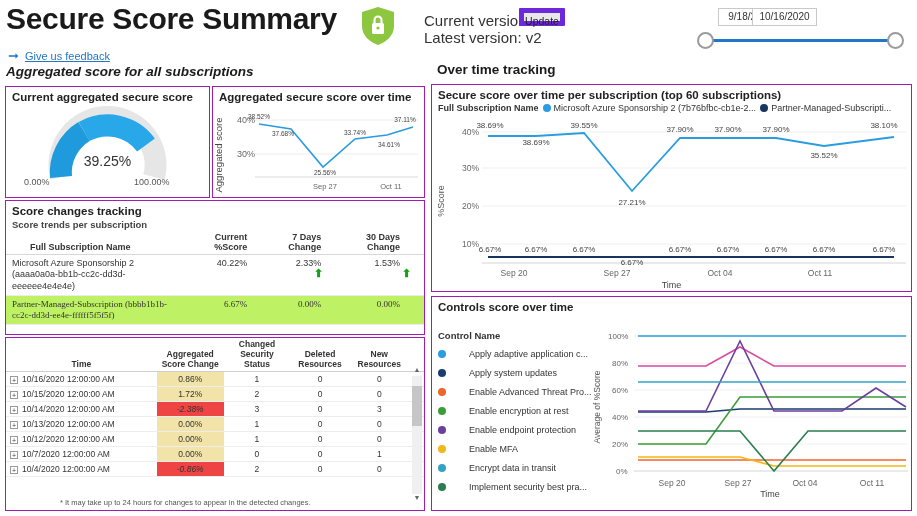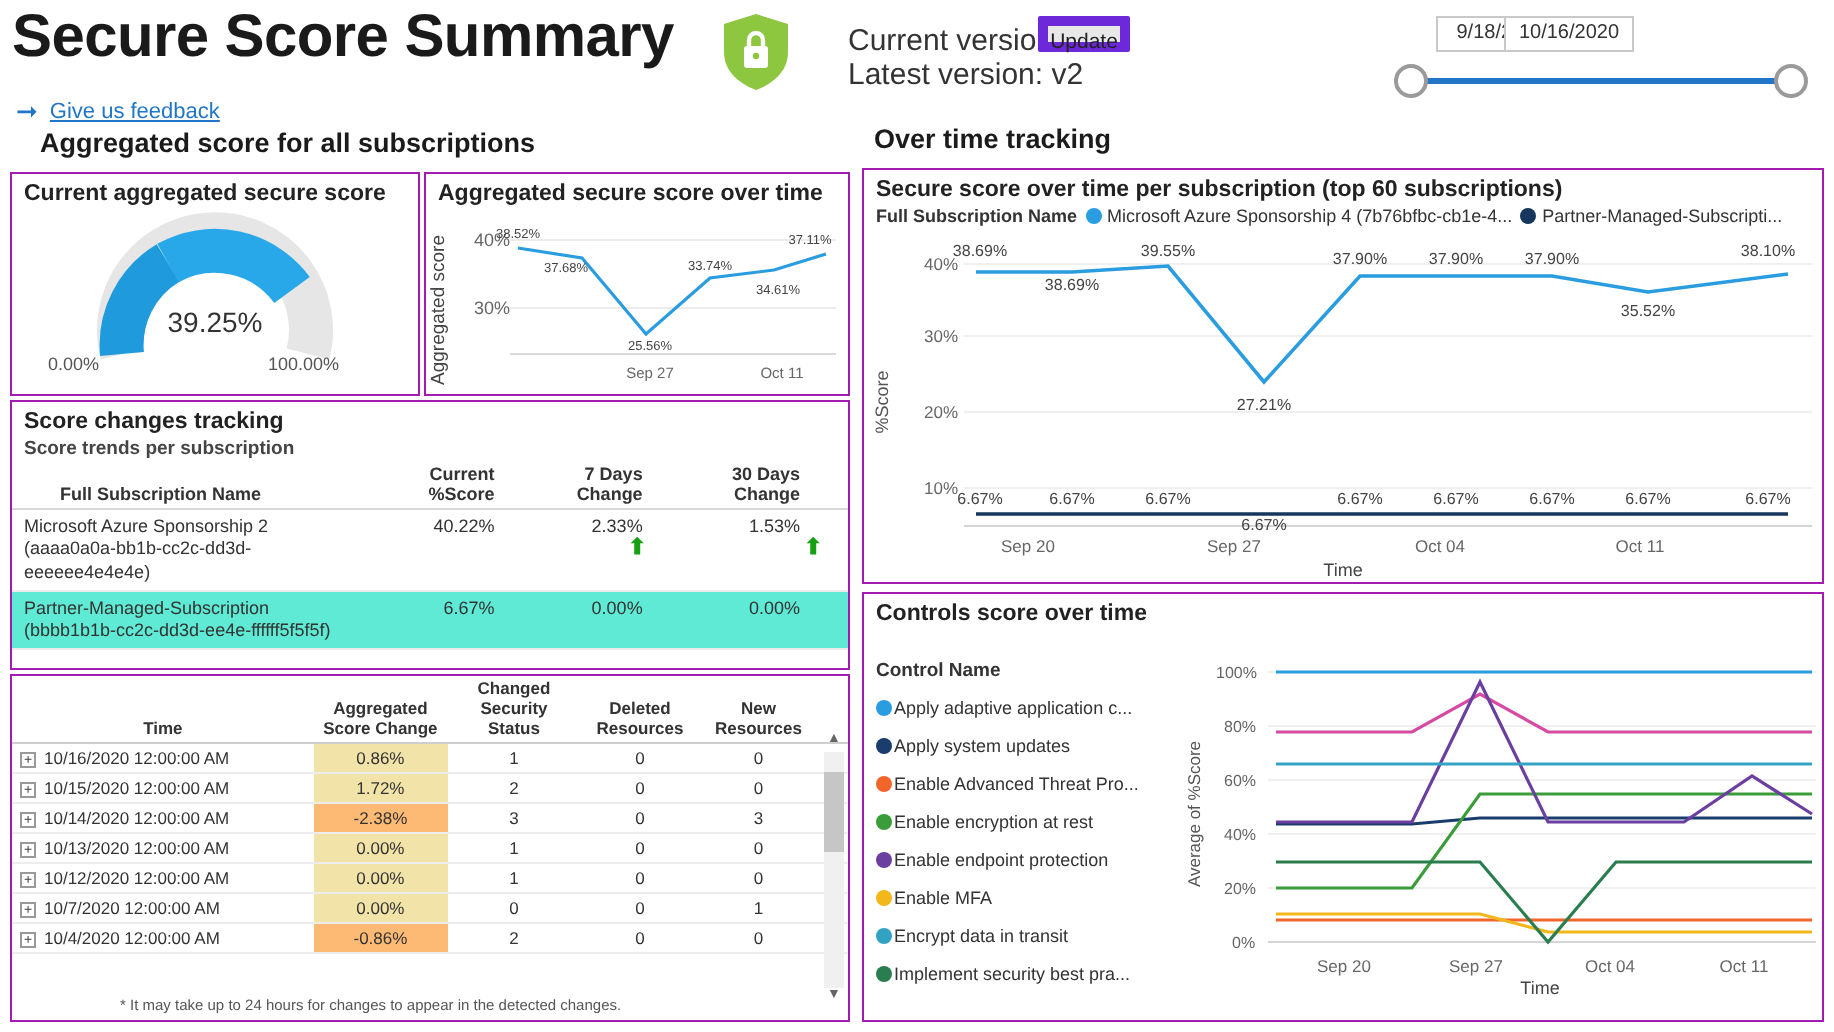--- a/index.html
+++ b/index.html
@@ -60,21 +60,21 @@
     position: absolute; top: 2px; width: 17px; height: 17px;
     border-radius: 50%; background: #fff; border: 2px solid #9a9a9a;
   }
   .sh-left { left: 0px; }
   .sh-right { left: 190px; }
 
   
   .sec-head {
     font-size: 13.5px; font-weight: bold; color: #1b1b1b;
   }
-  #aggHead { position: absolute; left: 20px; top: 64px; }
+  #aggHead { position: absolute; left: 6px; top: 64px; font-style: italic; }
   #overHead { position: absolute; left: 437px; top: 62px; }
 
   
   .panel { position: absolute; border: 1px solid #a21caf; background: #fff; }
   .panel-title {
     font-size: 11.5px; font-weight: bold; color: #222;
     padding: 4px 6px 2px 6px;
   }
   .panel-sub {
     font-size: 9.5px; font-weight: bold; color: #444;
@@ -102,39 +102,39 @@
     padding: 2px 6px; border-bottom: 1px solid #d8d8d8;
     font-size: 9px; vertical-align: bottom;
   }
   .trend-table th.lbl { text-align: left; padding-left: 24px; }
   .trend-table td {
     padding: 3px 6px; font-size: 9px; color: #333;
     text-align: right; vertical-align: top;
     border-bottom: 1px solid #ececec;
   }
   .trend-table td.name { text-align: left; width: 170px; line-height: 1.25; }
-  .trend-table tr.alt td { background: #5eead4; }
+  .trend-table tr.alt td { background: #bef264; font-family: Liberation Serif, serif; }
   .up-arrow { color: #15a015; font-size: 11px; font-weight: bold; }
 
   
   #detectedPanel { left: 5px; top: 337px; width: 420px; height: 174px; }
   .det-table { width: 100%; border-collapse: collapse; font-size: 9px; }
   .det-table th {
     font-size: 8.5px; font-weight: bold; color: #333;
     border-bottom: 1px solid #cfcfcf; padding: 2px 4px;
     text-align: center; vertical-align: bottom; line-height: 1.15;
   }
   .det-table th.time-col { width: 140px; text-align: center; }
   .det-table td {
     font-size: 8.5px; color: #333; padding: 2px 4px;
     text-align: center; border-bottom: 1px solid #ededed;
   }
   .det-table td.time-cell { text-align: left; padding-left: 4px; }
   .det-table td.agg-cell { background: #f2e3a8; text-align: center; }
-  .det-table td.agg-cell.neg { background: #fdba74; }
+  .det-table td.agg-cell.neg { background: #ef4444; font-style: italic; }
   .plus-box {
     display: inline-block; width: 8px; height: 8px;
     border: 1px solid #999; font-size: 7px; line-height: 7px;
     text-align: center; margin-right: 4px; color: #444;
     vertical-align: middle;
   }
   .footnote {
     position: absolute; left: 8px; bottom: 3px;
     font-size: 7.5px; color: #555; margin-left: 46px;
   }
@@ -154,21 +154,21 @@
     font-size: 9px; color: #333; padding: 0 6px; white-space: nowrap;
   }
   .legend-item { display: flex; align-items: center; gap: 3px; }
   .dot { width: 8px; height: 8px; border-radius: 50%; display: inline-block; }
 
   .axis-label { font-size: 9px; fill: #666; }
   .axis-title { font-size: 9.5px; fill: #444; }
 
   .ctrl-list { position: absolute; left: 438px; top: 330px; width: 170px; }
   .ctrl-item {
-    display: flex; align-items: center; gap: 1px;
+    display: flex; align-items: center; gap: 23px;
     font-size: 9px; color: #333; height: 19px;
   }
   .ctrl-head { font-size: 9.5px; font-weight: bold; color: #333; margin-bottom: 3px; }
 </style>
 </head>
 <body>
 
 <div class="page">
 
   <div class="title">Secure Score Summary</div>
@@ -350,21 +350,21 @@
   </div>
 
   <div class="sec-head" id="overHead">Over time tracking</div>
 
   <div class="panel" id="overPanel">
     <div class="panel-title">Secure score over time per subscription (top 60 subscriptions)</div>
     <div class="legend-row">
       <span style="font-weight:bold;">Full Subscription Name</span>
       <span class="legend-item">
         <span class="dot" style="background:#2a9ce0"></span>
-        <span>Microsoft Azure Sponsorship 4 (7b76bfbc-cb1e-4...</span>
+        <span>Microsoft Azure Sponsorship 2 (7b76bfbc-cb1e-2...</span>
       </span>
       <span class="legend-item">
         <span class="dot" style="background:#17365d"></span>
         <span>Partner-Managed-Subscripti...</span>
       </span>
     </div>
     <svg width="479" height="172" viewBox="0 0 479 172">
       <text x="12" y="88" font-size="9" fill="#555" transform="rotate(-90 12 88)" text-anchor="middle">%Score</text>
       <text x="30" y="22" font-size="8.5" fill="#666">40%</text>
       <text x="30" y="58" font-size="8.5" fill="#666">30%</text>

